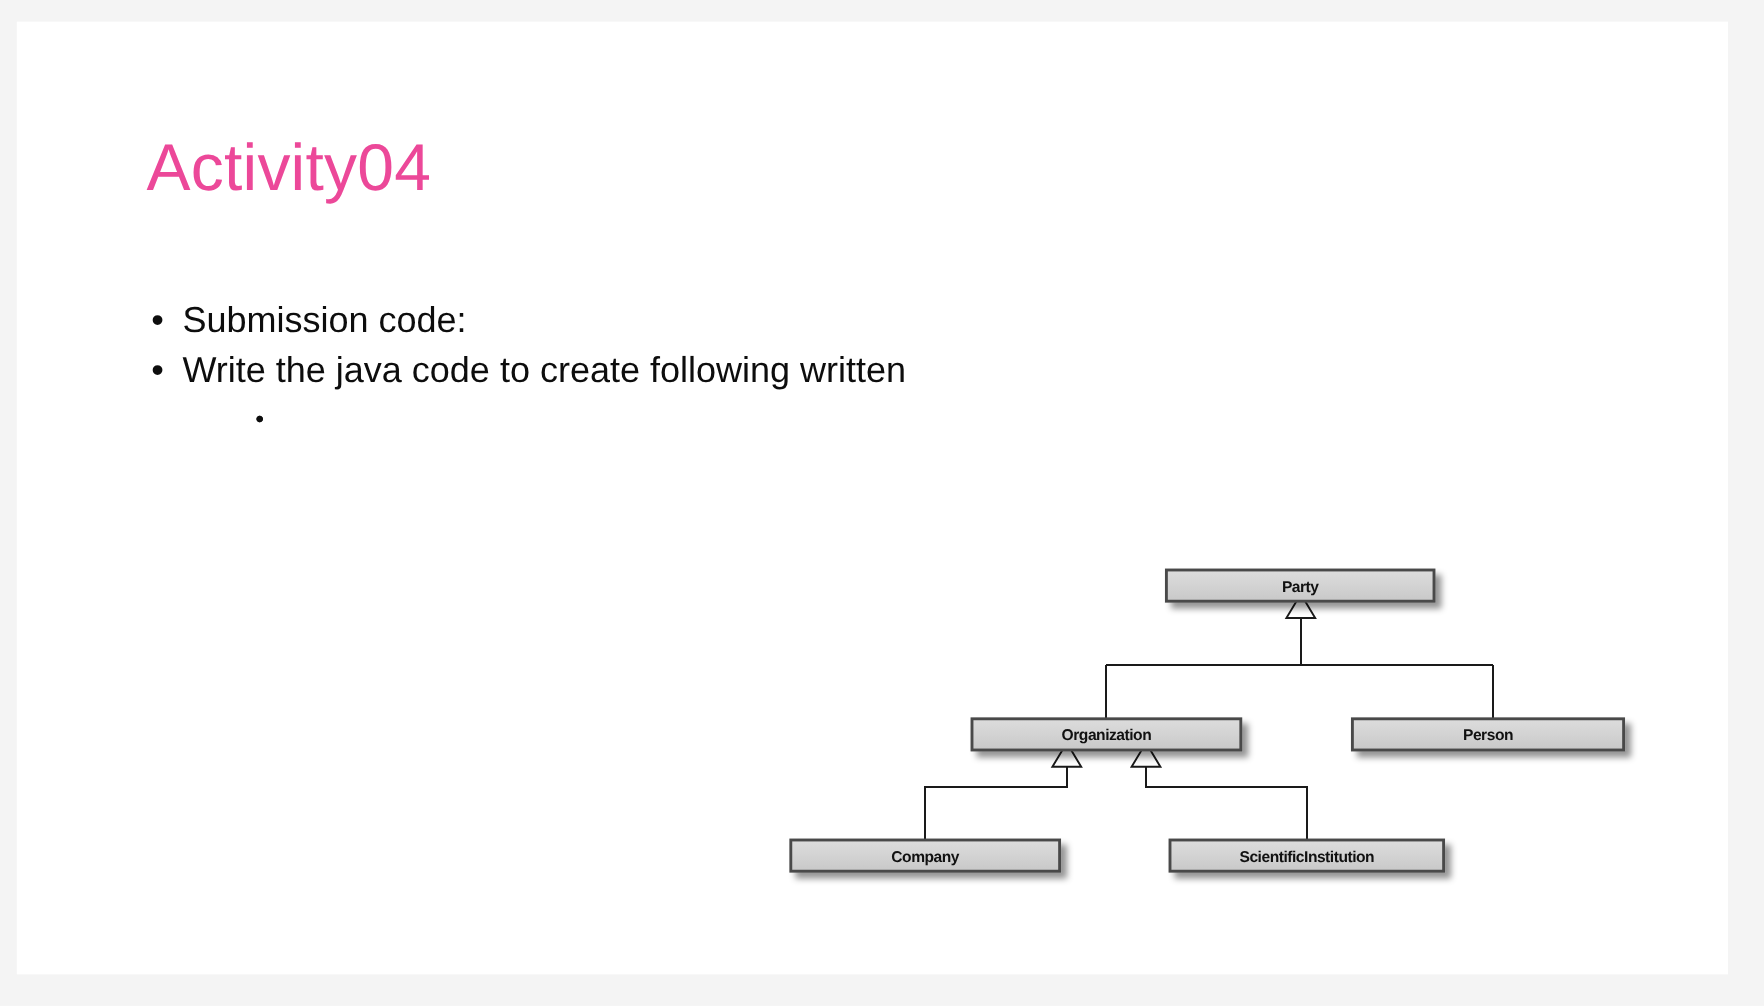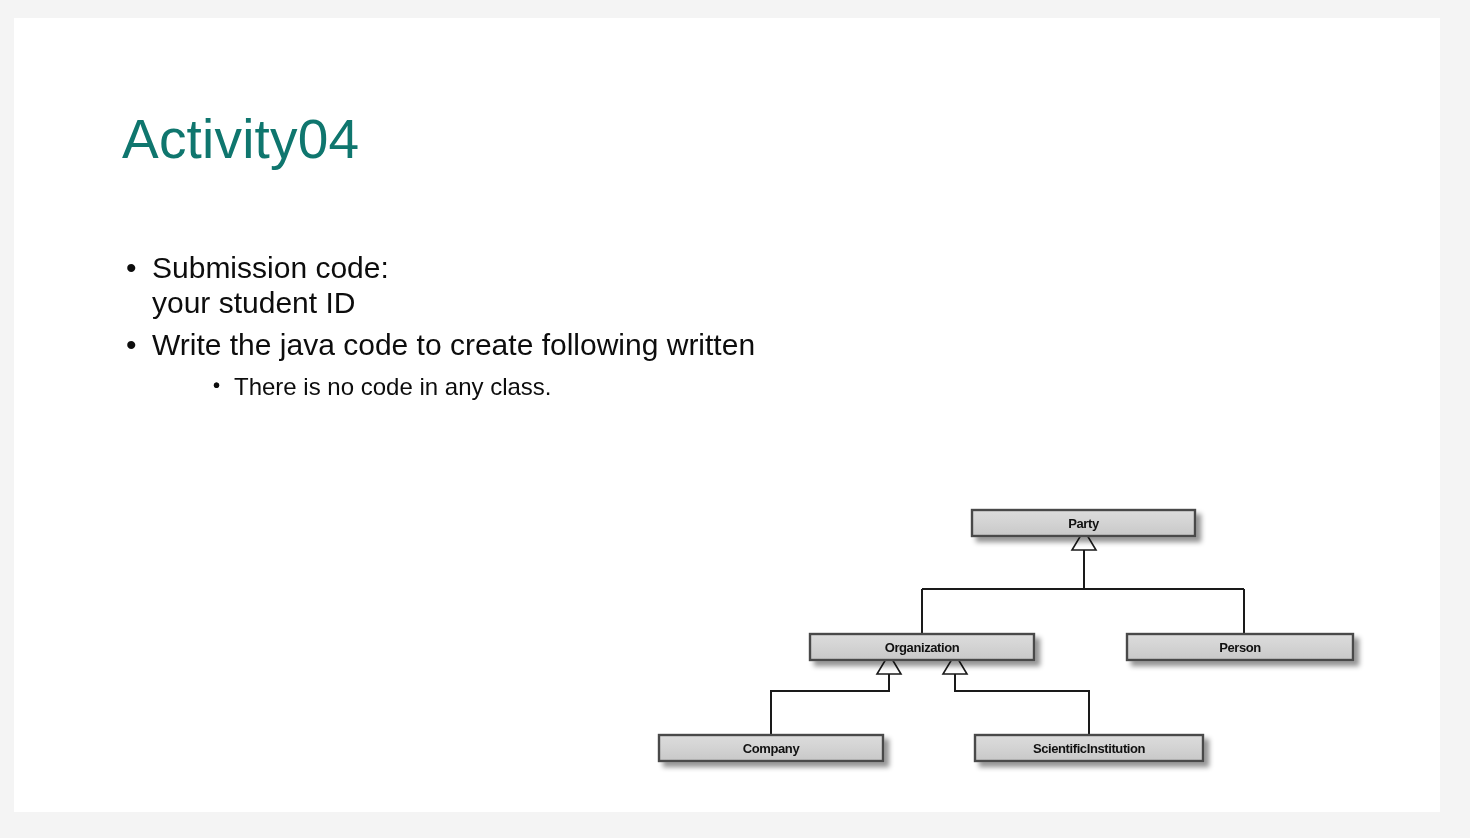--- a/index.html
+++ b/index.html
@@ -22,21 +22,21 @@
     background: #ffffff;
   }
 
   
   #title {
     position: absolute;
     left: 108px;
     top: 93px;
     font-size: 55px;
     font-weight: 400;
-    color: #0f766e;
+    color: #ec4899;
     letter-spacing: 0.2px;
     line-height: 1.05;
     white-space: nowrap;
   }
 
   
   #body {
     position: absolute;
     left: 108px;
     top: 232px;
@@ -79,21 +79,21 @@
     top: -1px;
     font-size: 20px;
     line-height: 1.45;
     color: #0d0d0d;
   }
 
   
   #uml {
     position: absolute;
     left: 600px;
-    top: 468px;
+    top: 433px;
     width: 800px;
     height: 310px;
   }
   #uml svg { display: block; }
   .uml-label {
     font-family: "Liberation Sans", sans-serif;
     font-size: 13px;
     font-weight: bold;
     fill: #111111;
     text-anchor: middle;
@@ -105,34 +105,32 @@
 
 <div id="slide">
 
   <div id="title">Activity04</div>
 
   <div id="body">
 
     <div class="l1">
       <span class="dot">•</span>
       <span>Submission code:</span>
-      <span class="line2">your student ID</span>
     </div>
 
     <div class="l1">
       <span class="dot">•</span>
       <span>Write the java code to create following written</span>
 
       <div class="sublist">
         <div class="l2">
           <span class="dot">•</span>
         </div>
         <div class="l2">
           <span class="dot">•</span>
-          <span>There is no code in any class.</span>
         </div>
       </div>
     </div>
 
   </div>
 
   <div id="uml">
     <svg width="800" height="310" viewBox="0 0 800 310" xmlns="http://www.w3.org/2000/svg">
       <defs>
         <linearGradient id="boxgrad" x1="0" y1="0" x2="0" y2="1">

